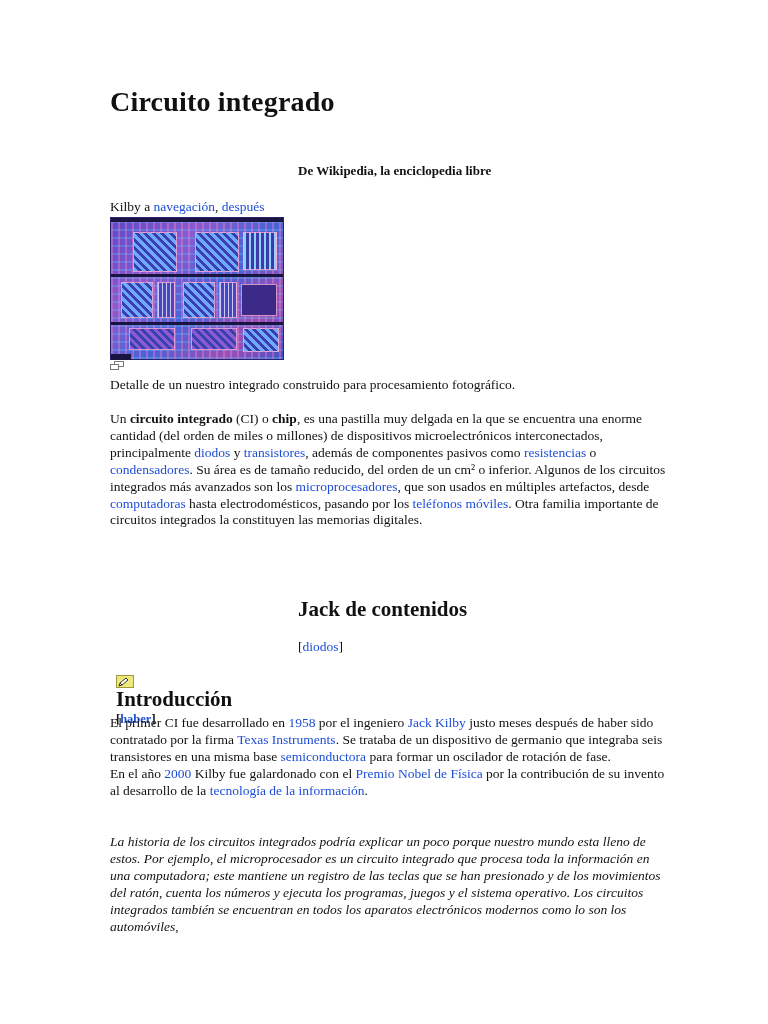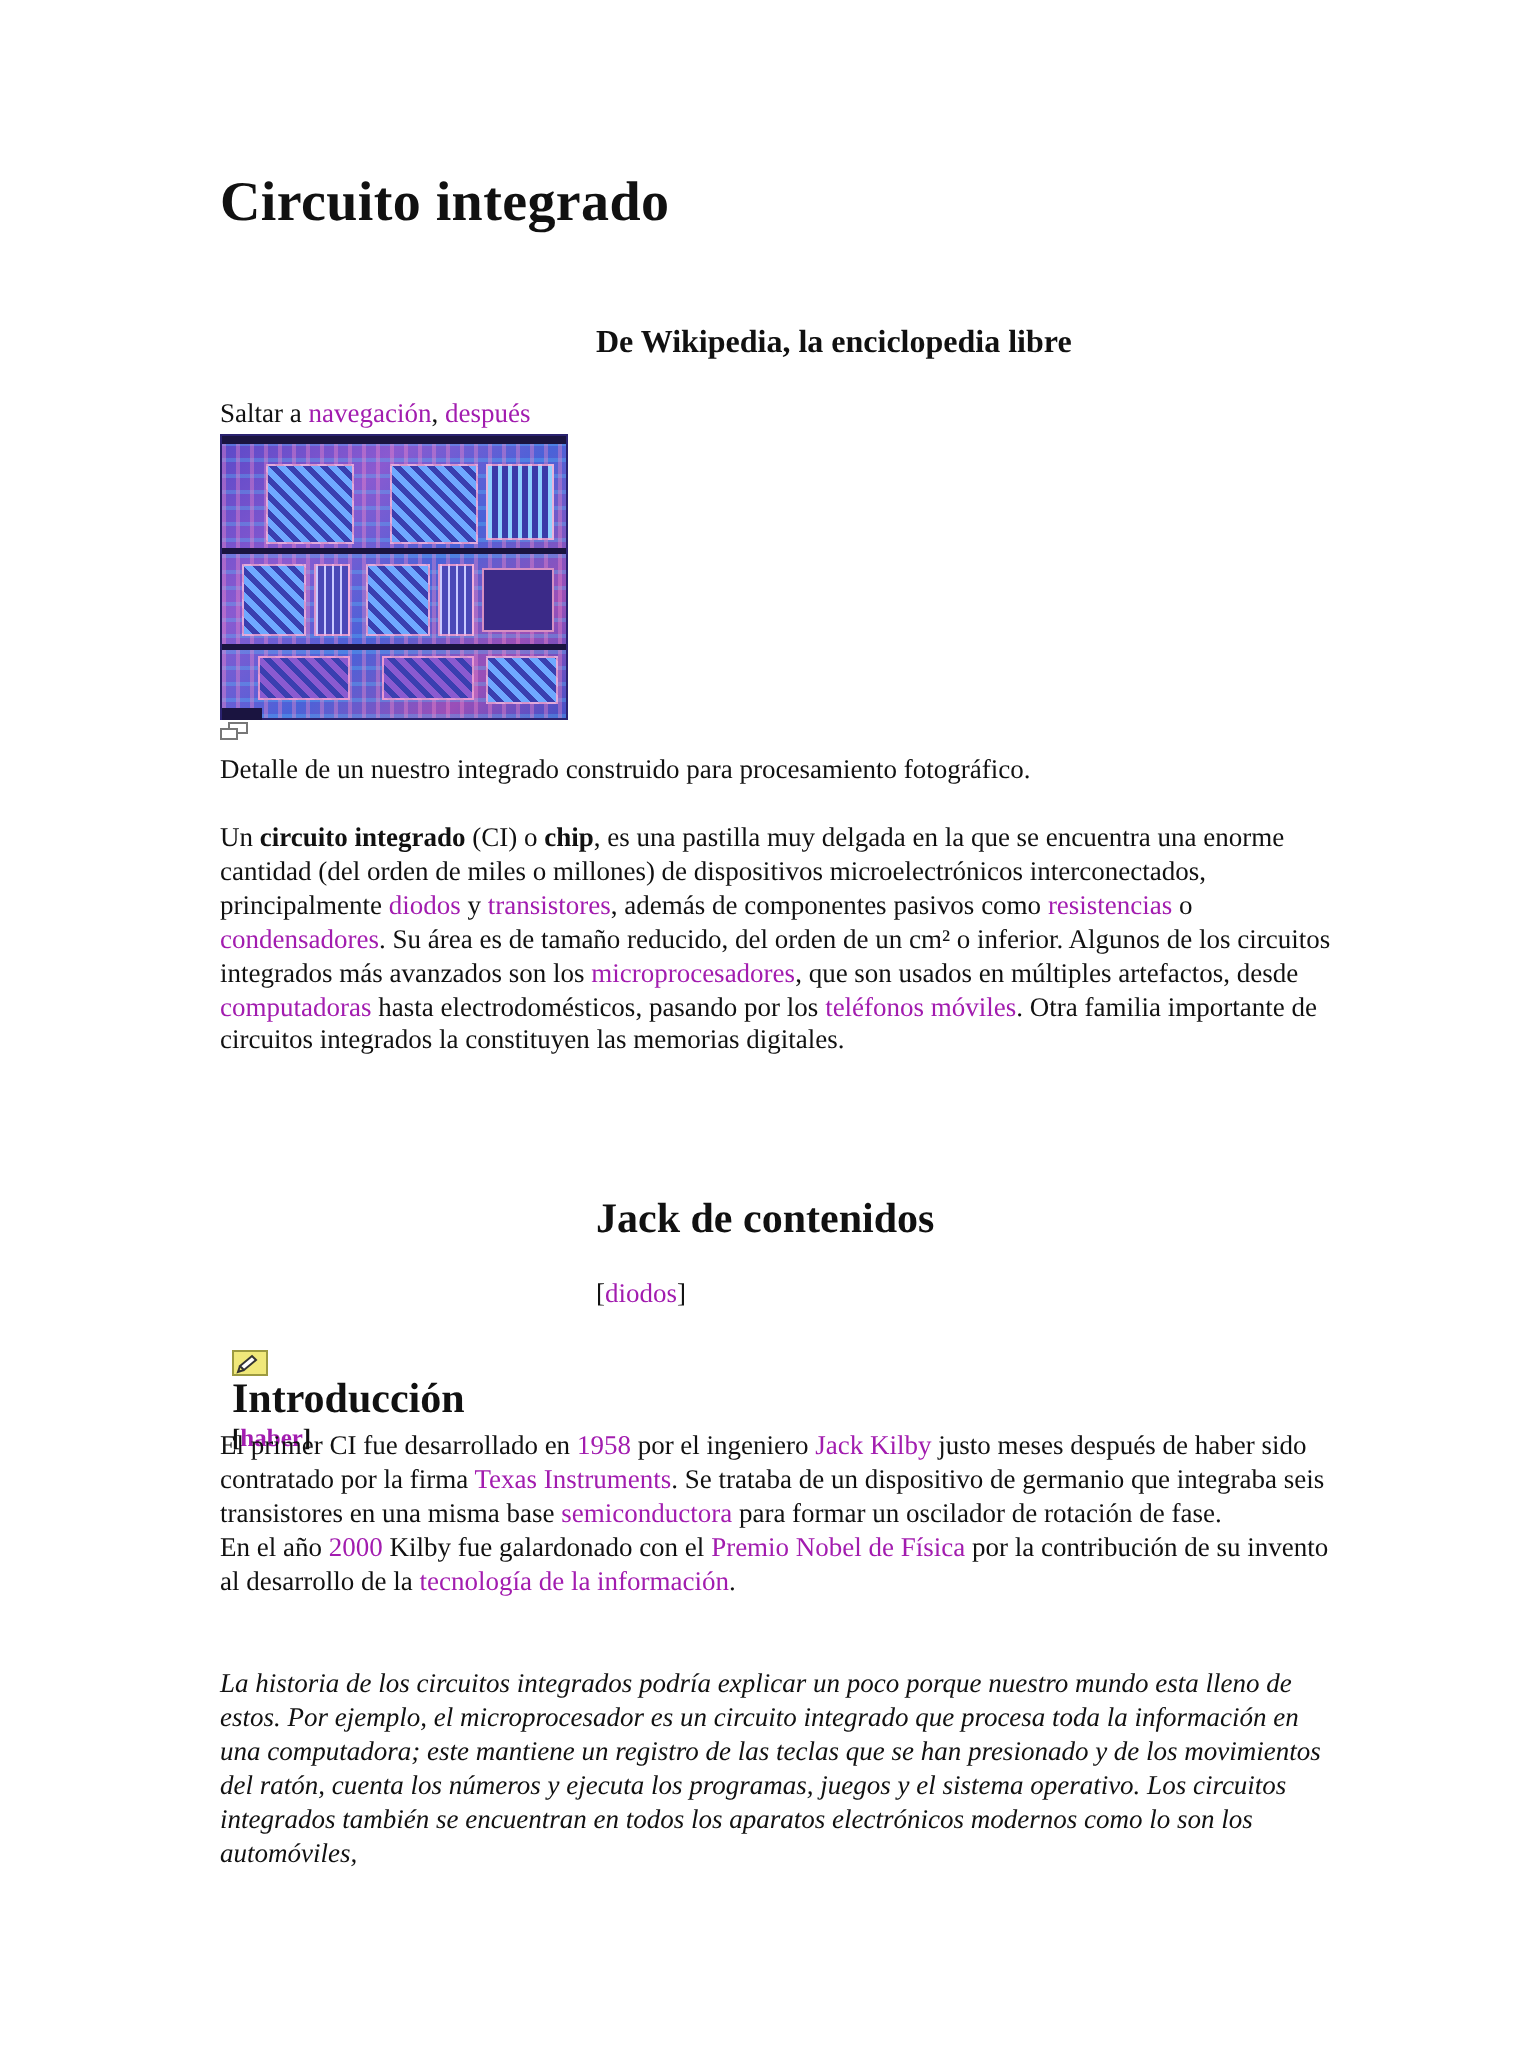--- a/index.html
+++ b/index.html
@@ -1,28 +1,28 @@
 <!DOCTYPE html>
 <html><head>
   <meta charset="utf-8">
   <style>
     html, body { margin: 0; padding: 0; background: #ffffff; }
     body {
       width: 768px; height: 1024px; overflow: hidden; position: relative;
       font-family: "Liberation Serif", "DejaVu Serif", serif;
       color: #111111;
     }
-    a { color: #a21caf; text-decoration: none; }
+    a { color: #1d4ed8; text-decoration: none; }
     .title {
       position: absolute; left: 110px; top: 86px; margin: 0;
       font-size: 28px; font-weight: bold; letter-spacing: 0.2px;
     }
     .subtitle {
       position: absolute; left: 298px; top: 163px; margin: 0;
-      font-size: 16px; font-weight: bold; font-family: Liberation Serif, serif;
+      font-size: 13px; font-weight: bold; font-family: Liberation Serif, serif;
     }
     .skip {
       position: absolute; left: 110px; top: 199px; font-size: 13.5px;
     }
     .figure {
       position: absolute; left: 110px; top: 217px; width: 174px; height: 143px;
       background:
         repeating-linear-gradient(90deg, rgba(255,140,200,0.35) 0 2px, transparent 2px 7px),
         repeating-linear-gradient(0deg, rgba(80,200,255,0.30) 0 2px, transparent 2px 8px),
         linear-gradient(135deg, #5a49c8 0%, #8a5ad0 30%, #4a62d8 55%, #9a4fb8 80%, #4450c8 100%);
@@ -70,21 +70,21 @@
     b { font-weight: bold; }
   </style>
 </head>
 <body>
 
 <h1 class="title">Circuito integrado</h1>
 
 <h3 class="subtitle">De Wikipedia, la enciclopedia libre</h3>
 
 <div class="skip">
-  <span>Saltar a </span><a href="#">navegación</a><span>, </span><a href="#">después</a>
+  <span>Kilby a </span><a href="#">navegación</a><span>, </span><a href="#">después</a>
 </div>
 
 <div class="figure" title="Detalle de un circuito integrado">
   <div class="bar" style="left:0;top:0;width:172px;height:4px;"></div>
   <div class="blk" style="left:22px;top:14px;width:42px;height:38px;"></div>
   <div class="blk" style="left:84px;top:14px;width:42px;height:38px;"></div>
   <div class="blk" style="left:132px;top:14px;width:32px;height:36px;background:repeating-linear-gradient(90deg,#8fd0ff 0 2px,#3b3aa8 2px 5px);"></div>
   <div class="bar" style="left:0;top:56px;width:172px;height:3px;"></div>
   <div class="blk" style="left:10px;top:64px;width:30px;height:34px;"></div>
   <div class="blk" style="left:46px;top:64px;width:16px;height:34px;background:repeating-linear-gradient(90deg,#c9c9ff 0 1px,#4a48b8 1px 4px);"></div>

